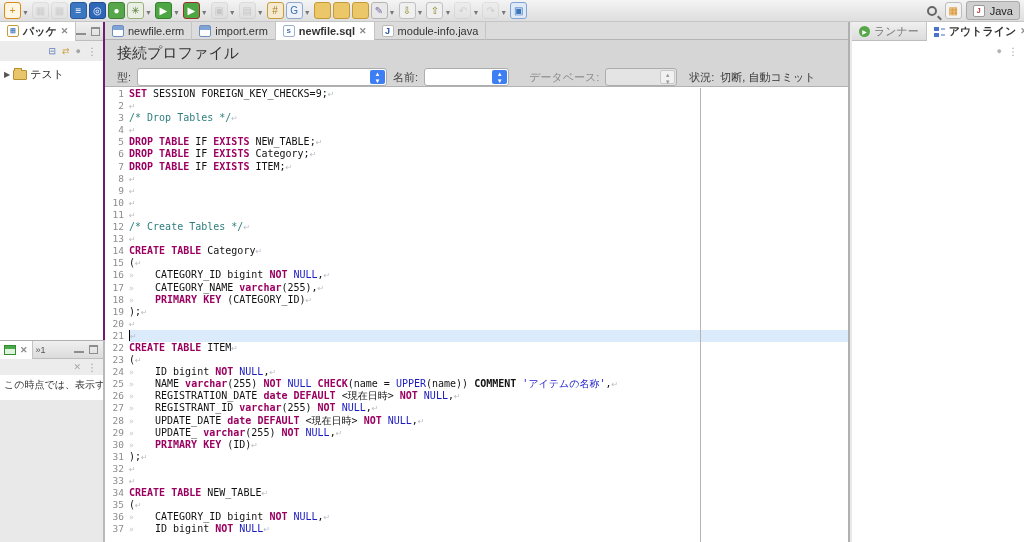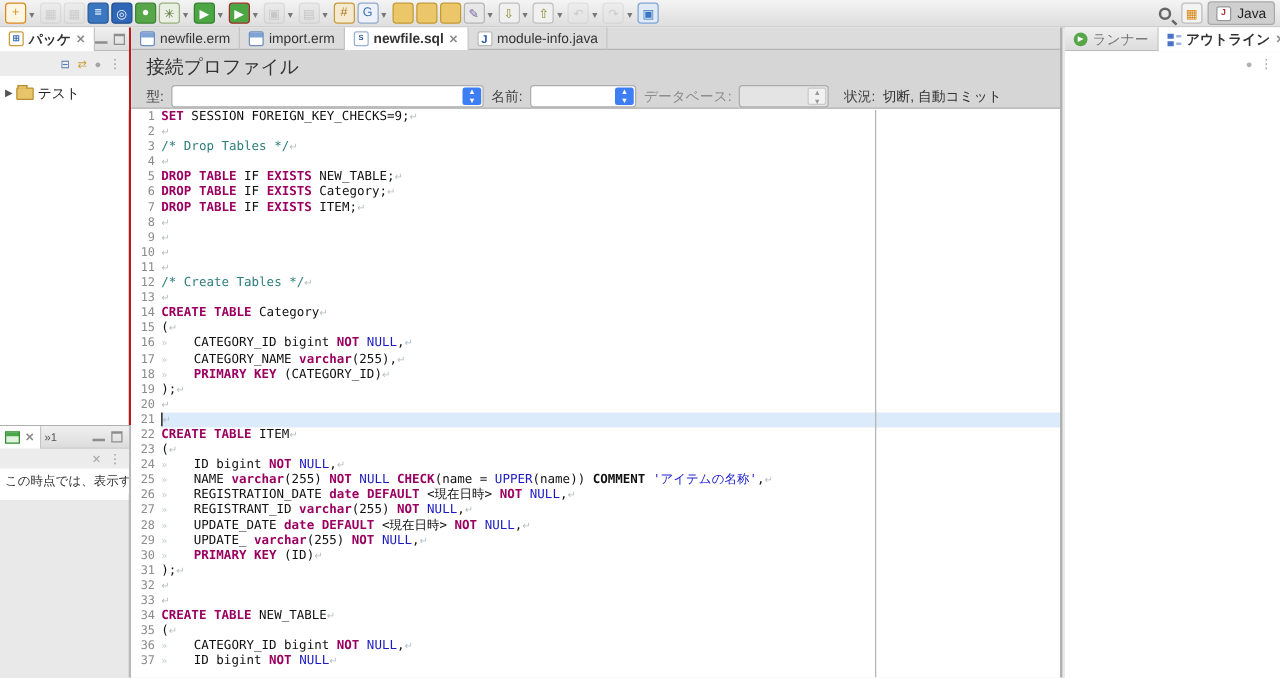--- a/index.html
+++ b/index.html
@@ -33,21 +33,21 @@
   .close-x { color:#8a8a8a; font-size:9px; }
   .minmax { display:flex; gap:5px; margin-left:auto; padding-right:5px; }
   .btn-min { width:10px; height:8px; border-bottom:2px solid #8d8d8d; }
   .btn-max { width:9px; height:9px; border:1px solid #8d8d8d; border-top:2px solid #8d8d8d; }
   .view-toolbar { height:20px; display:flex; justify-content:flex-end;
     align-items:center; gap:6px; padding-right:6px; background:#ececec; }
   .vmenu { color:#9a9a9a; font-size:10px; letter-spacing:0; }
 
   
   #pkg-panel { left:0; top:22px; width:105px; height:318px; background:#fff;
-    border-right:2px solid #b91c1c; }
+    border-right:2px solid #701a75; }
   #pkg-tree { padding:6px 4px; background:#fff; }
   .tree-item { display:flex; align-items:center; gap:3px; }
   .twist { color:#555; font-size:8px; }
   .folder { width:14px; height:10px; background:#e8c46a; border:1px solid #b98f2f;
     border-radius:1px; position:relative; }
   .folder::before { content:""; position:absolute; left:0; top:-3px; width:6px;
     height:2px; background:#e8c46a; border:1px solid #b98f2f; border-bottom:none; }
   #ops-panel { left:0; top:340px; width:105px; height:60px; background:#fff;
     border-right:2px solid #b9b9b9; border-top:1px solid #b0b0b0; }
   #ops-msg { background:#fff; padding:3px 4px; font-size:10px; color:#333;
@@ -77,21 +77,21 @@
   #profile-title { font-size:15px; color:#333; }
   #profile-controls { display:flex; align-items:center; gap:6px; margin-top:5px; }
   .combo { height:18px; background:#fff; border:1px solid #adadad; border-radius:3px;
     position:relative; }
   .combo .stepper { position:absolute; right:1px; top:1px; bottom:1px; width:15px;
     background:#3d7ef5; border-radius:2px; color:#fff; font-size:6px; line-height:7px;
     text-align:center; padding-top:1px; }
   .combo.disabled { background:#e4e4e4; }
   .combo.disabled .stepper { background:#f1f1f1; color:#9a9a9a; border:1px solid #c9c9c9; }
   .plabel { color:#444; }
-  .plabel.dim { color:#8a8a8a; }
+  .plabel.dim { color:#8a8a8a;margin-left:14px; }
 
   #code-area { position:absolute; left:0; top:66px; width:743px; height:454px;
     background:#fff; overflow:hidden; }
   #margin-line { position:absolute; left:595px; top:0; bottom:0; width:1px;
     background:#b4b4b4; }
   .code-line { display:flex; height:12.1px; font-family:"DejaVu Sans Mono", monospace;
     font-size:10px; line-height:12.1px; white-space:pre; }
   .lnum { width:24px; text-align:right; padding-right:5px; color:#8c8c8c;
     font-size:9.5px; flex:0 0 auto; }
   .lcontent { flex:1 1 auto; position:relative; }

